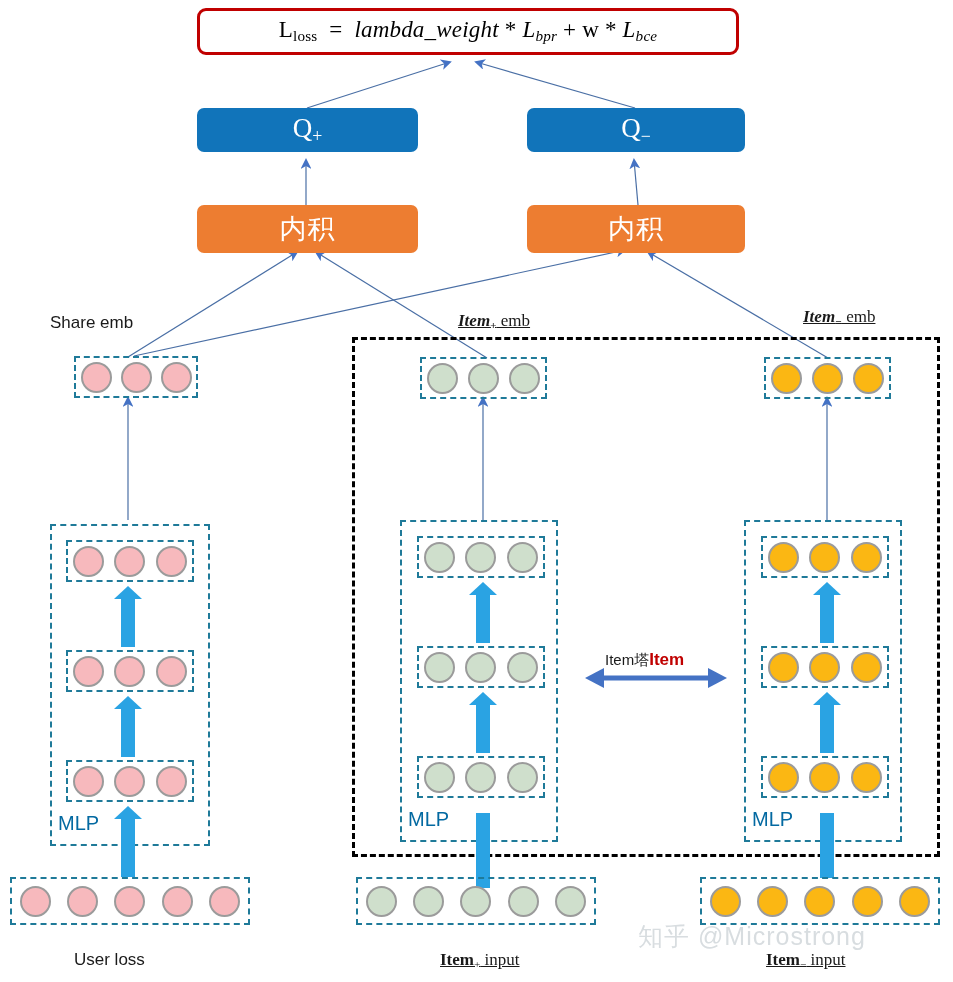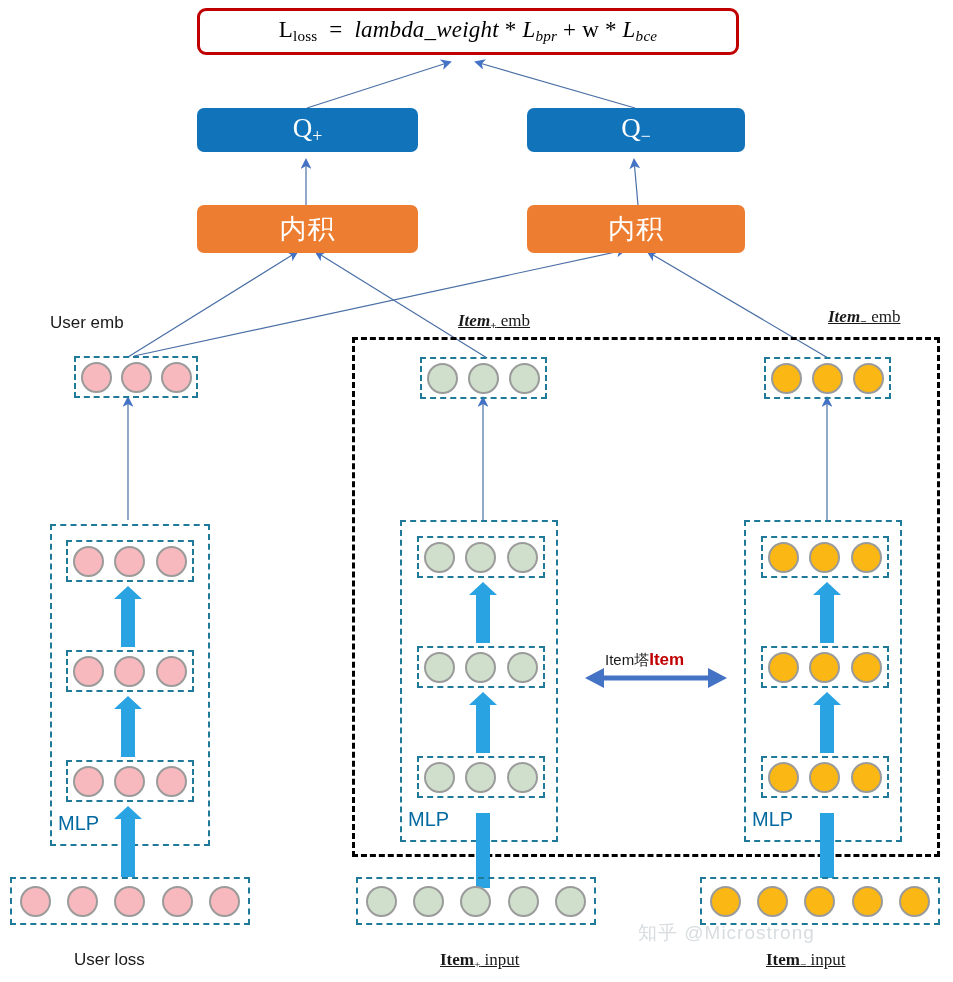--- a/index.html
+++ b/index.html
@@ -62,21 +62,21 @@
   
   .lbl{font-size:17px;color:#1a1a1a;white-space:nowrap;}
   .lbl-serif{font-family:"Liberation Serif", serif;font-size:17px;white-space:nowrap;text-decoration:underline;}
   .lbl-serif .it{font-style:italic;font-weight:bold;}
   .mlp{font-size:20px;color:#0369a1;}
 
   .share-wrap{white-space:nowrap;font-size:15px;}
   .share-wrap .red{color:#c00000;font-weight:bold;font-size:17px;}
 
   .wm{
-    font-size:19px;color:#d8dde0;letter-spacing:1px;white-space:nowrap;
+    font-size:25px;color:#d8dde0;letter-spacing:1px;white-space:nowrap;
   }
 </style>
 </head>
 <body>
 
 <div id="stage">
 
   <svg id="wires" viewBox="0 0 953 982">
     <defs>
       <marker id="ah" markerWidth="9" markerHeight="9" refX="7.4" refY="4.5" orient="auto">
@@ -133,27 +133,27 @@
 
   <div class="abs dotbox" style="left:197px;top:205px;width:221px;">
     <span>内积</span>
   </div>
   <div class="abs dotbox" style="left:527px;top:205px;width:218px;">
     <span>内积</span>
   </div>
 
   <div class="abs dash-black" style="left:352px;top:337px;width:588px;height:520px;"></div>
 
-  <div class="abs lbl" style="left:50px;top:313px;">User emb</div>
+  <div class="abs lbl" style="left:50px;top:313px;">Share emb</div>
 
   <div class="abs lbl-serif" style="left:458px;top:311px;">
     <span class="it">Item</span><sub class="s it">+</sub><span> emb</span>
   </div>
 
-  <div class="abs lbl-serif" style="left:828px;top:307px;">
+  <div class="abs lbl-serif" style="left:803px;top:307px;">
     <span class="it">Item</span><sub class="s it">−</sub><span> emb</span>
   </div>
 
   <div class="abs dash-teal row" style="left:74px;top:356px;width:124px;height:42px;">
     <span class="node pink"></span>
     <span class="node pink"></span>
     <span class="node pink"></span>
   </div>
   <div class="abs dash-teal row" style="left:420px;top:357px;width:127px;height:42px;">
     <span class="node green"></span>

